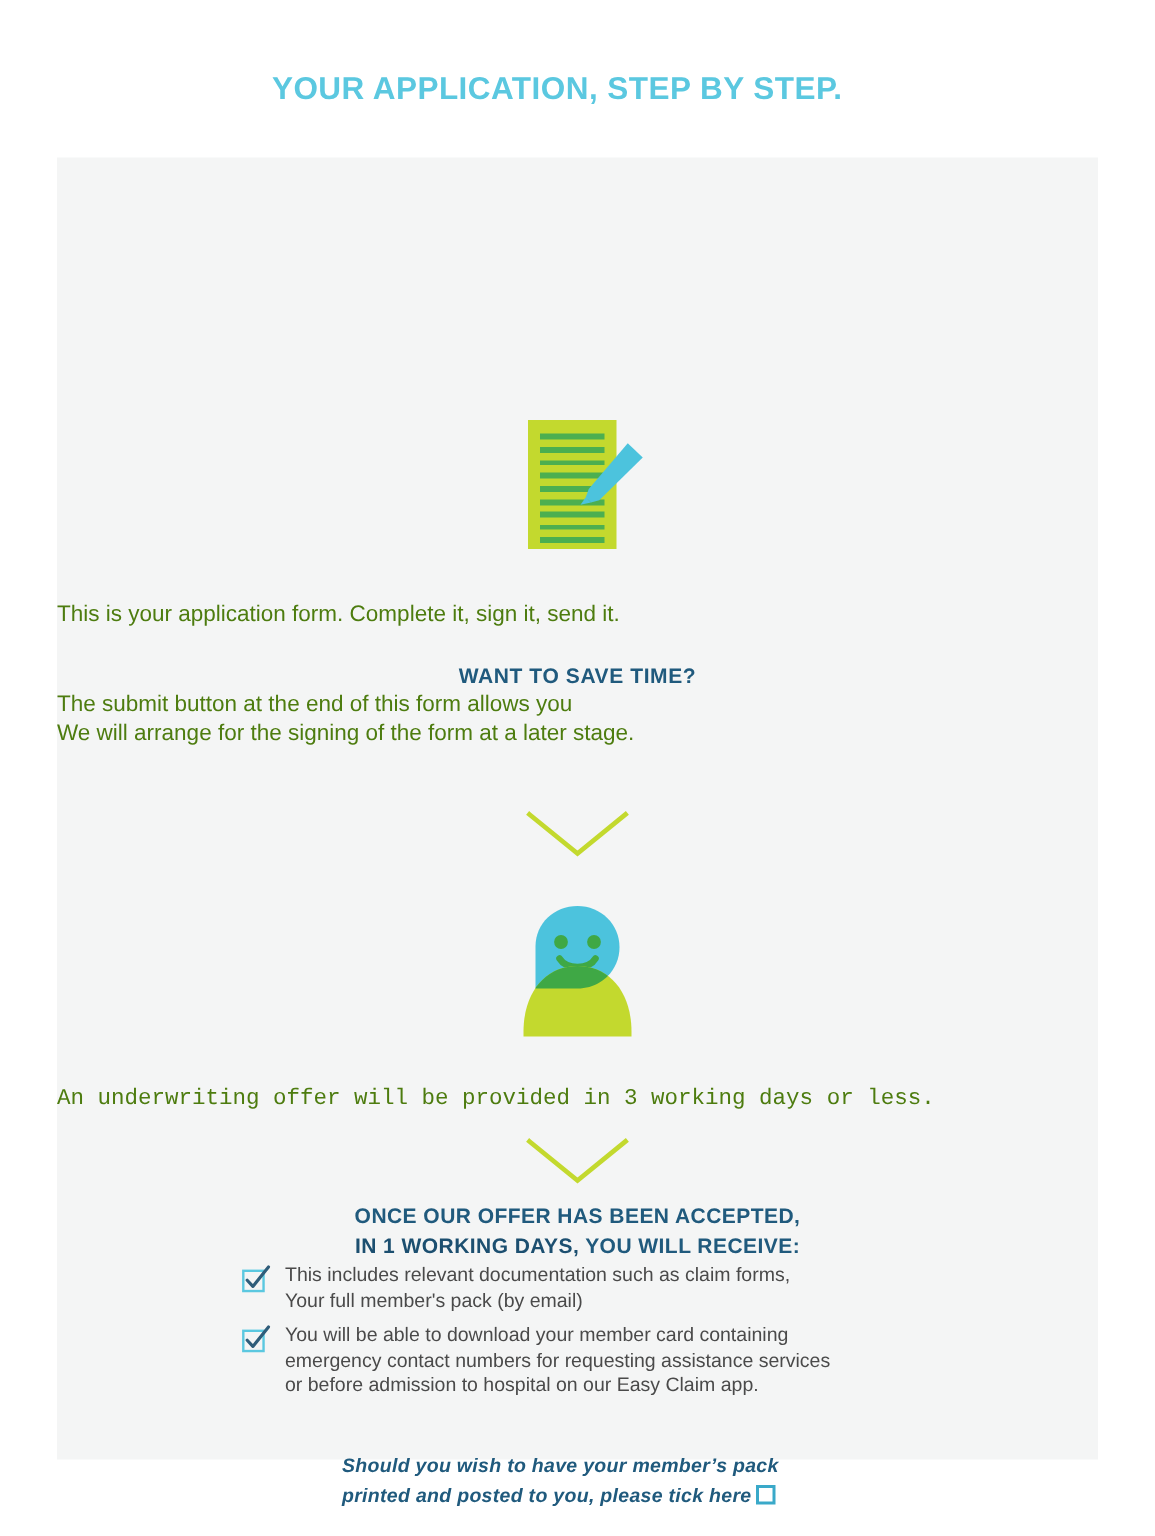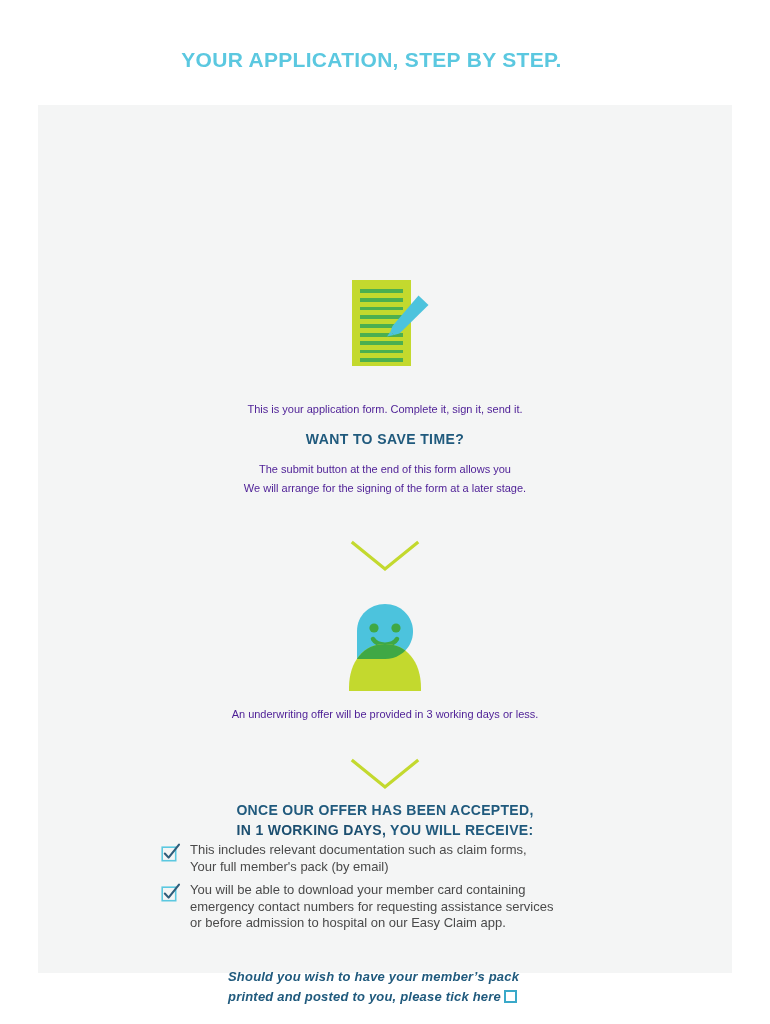--- a/index.html
+++ b/index.html
@@ -55,42 +55,41 @@
     transform: translateX(-50%);
     width: 104px;
     height: 100px;
   }
 
   
   .txt-center {
     position: absolute;
     left: 0;
     width: 694px;
-    text-align: center;
-    color: #4c1d95;
-    font-size: 11px;
+    color: #4d7c0f;
+    font-size: 15px;
     line-height: 19px;
   }
   .heading-blue {
     position: absolute;
     left: 0;
     width: 694px;
     text-align: center;
     color: #205a7d;
     font-weight: bold;
     font-size: 14px;
     letter-spacing: 0.4px;
     line-height: 19px;
   }
 
   .intro-line  { top: 295px; }
-  .want-save   { top: 325px; text-align: center; }
+  .want-save   { top: 336px; text-align: center; }
   .para-submit { top: 355px; }
   .para-submit .ln { display: block; }
-  .underwriting { top: 600px; }
+  .underwriting { top: 618px; font-family: Liberation Mono, monospace; }
 
   
   .chevron {
     position: absolute;
     left: 50%;
     transform: translateX(-50%);
     width: 72px;
     height: 34px;
   }
   .chevron-1 { top: 434px; }

